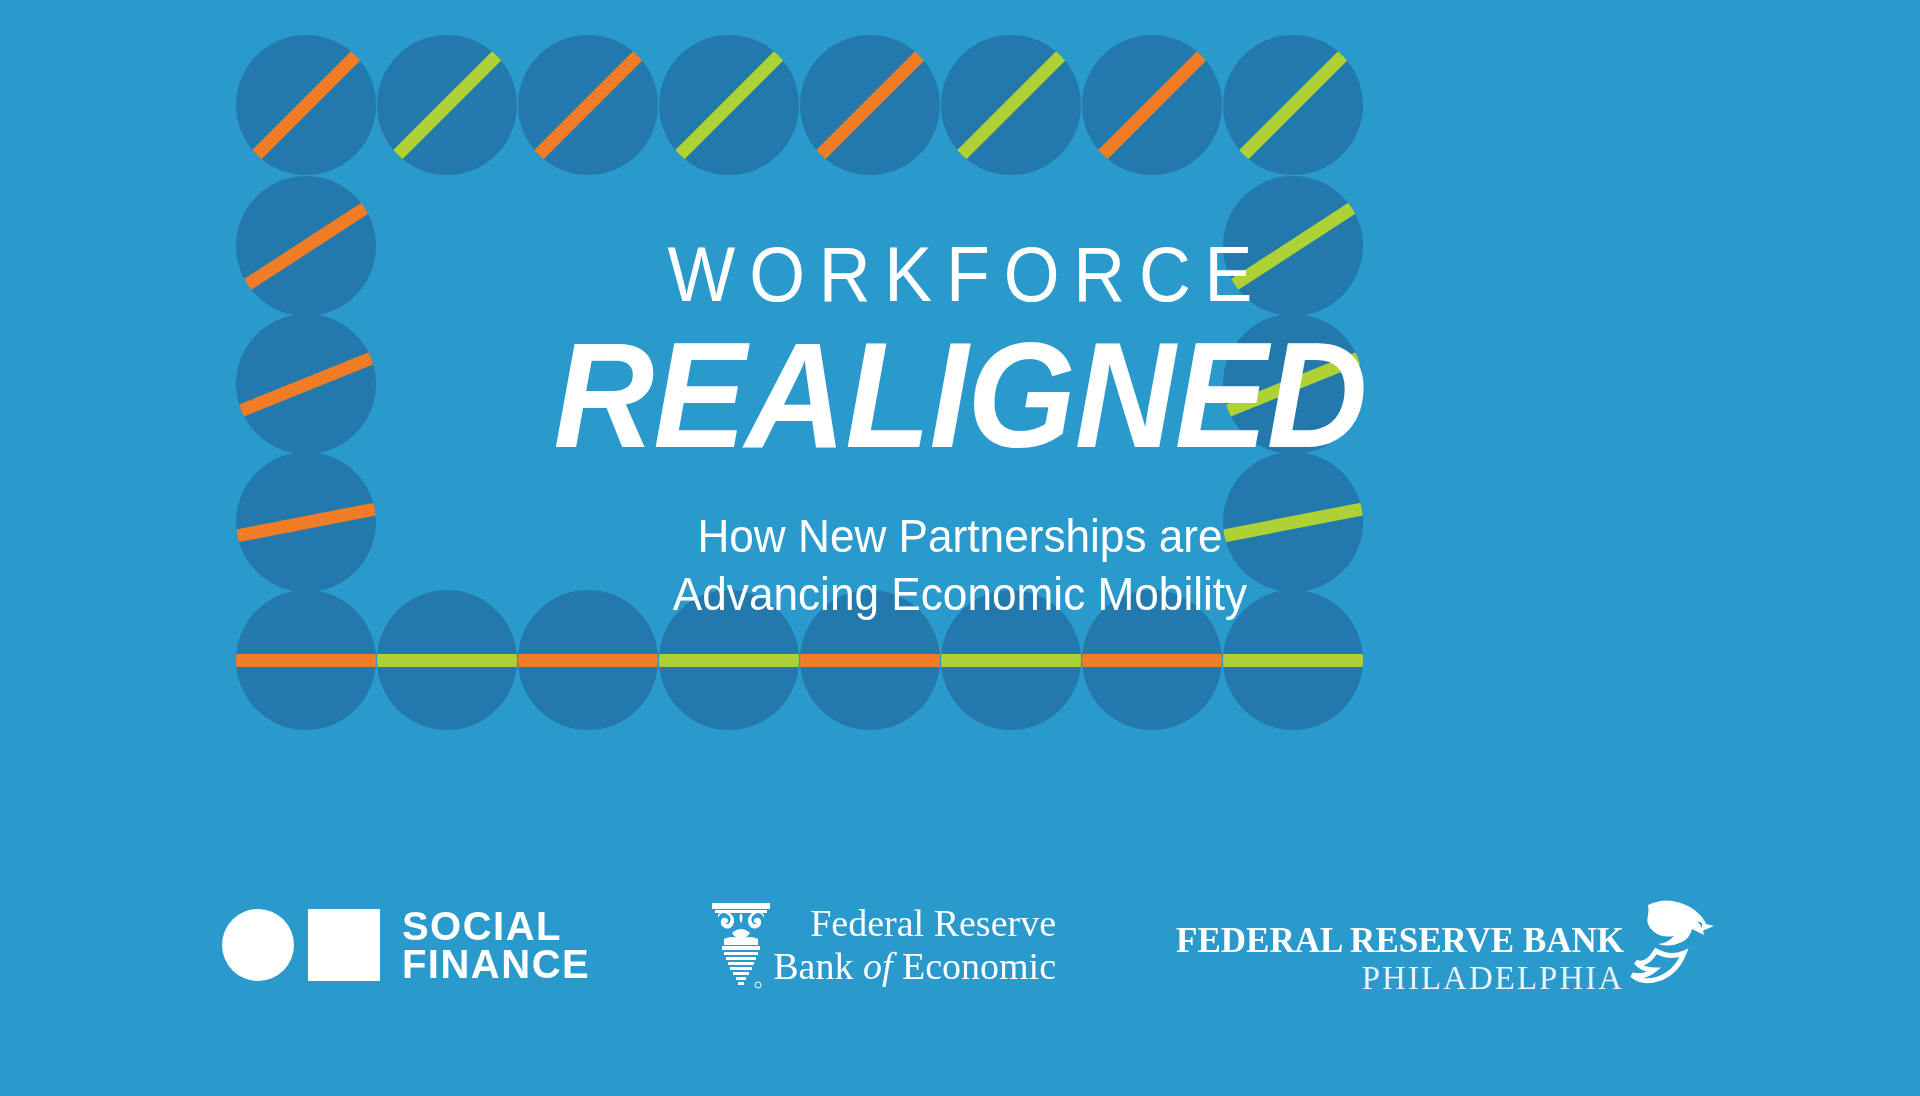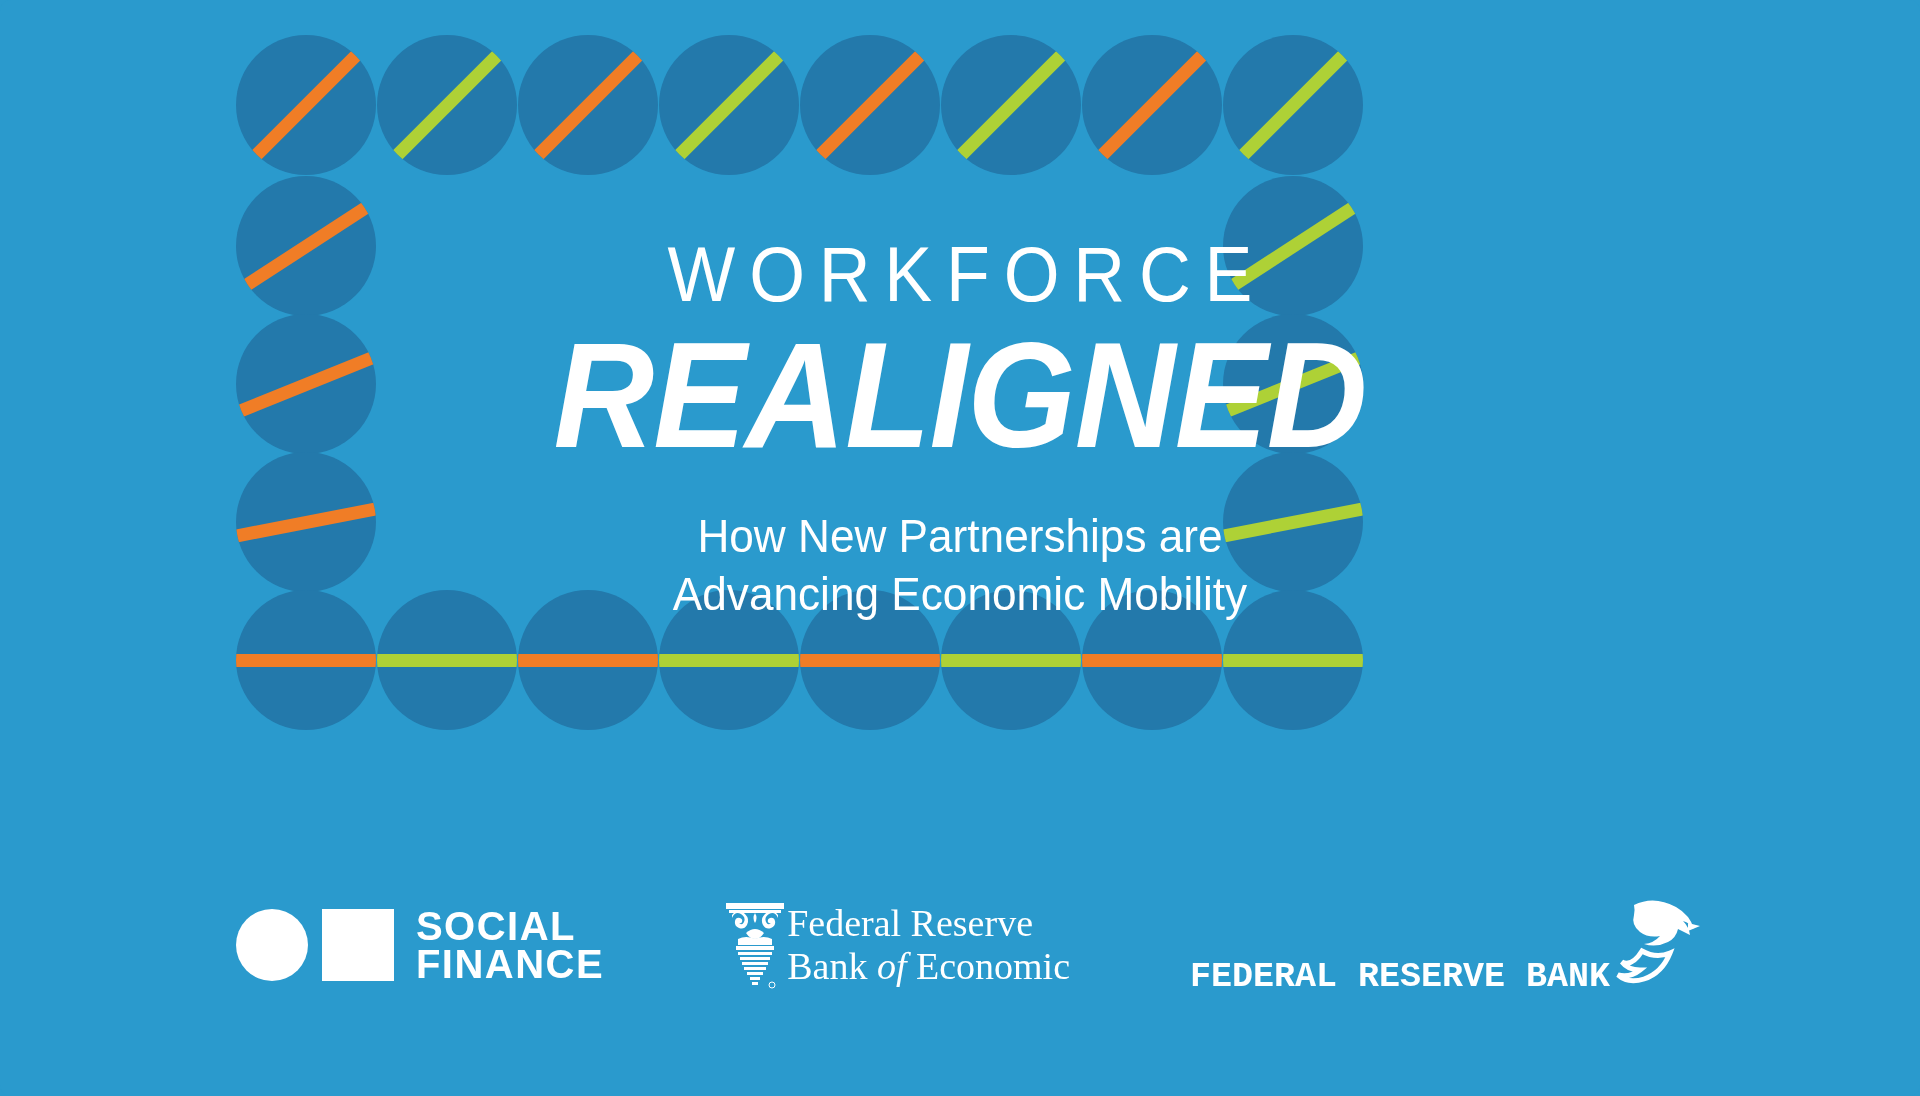--- a/index.html
+++ b/index.html
@@ -121,41 +121,42 @@
     font-size: 40px;
     line-height: 0.96;
     letter-spacing: 1.5px;
   }
 
   
   #logo-frb-atlanta {
     display: flex;
     align-items: center;
     gap: 1px;
+    text-align: right;
   }
   .frba-words {
     color: #ffffff;
     font-family: "Liberation Serif", serif;
     font-weight: 400;
     font-size: 38px;
     line-height: 1.12;
     white-space: nowrap;
   }
   .frba-words .of { font-style: italic; }
 
   
   #logo-frb-philadelphia {
     display: flex;
     align-items: flex-end;
     gap: 6px;
   }
   .frbp-words {
     color: #ffffff;
     text-align: right;
-    font-family: Liberation Mono, monospace;
+    font-family: Liberation Serif, serif;
     line-height: 1.0;
   }
   .frbp-line1 {
     display: block;
     font-weight: 700;
     font-size: 35px;
     letter-spacing: 0px;
     white-space: nowrap;
   }
   .frbp-line2 {
@@ -287,20 +288,21 @@
       </span>
       <div class="frba-words">
         <div>Federal Reserve</div>
         <div><span>Bank </span><span class="of">of</span><span> Economic</span></div>
       </div>
     </div>
 
     <div id="logo-frb-philadelphia">
       <div class="frbp-words">
         <span class="frbp-line1">FEDERAL RESERVE BANK</span>
+        <span class="frbp-line2">PHILADELPHIA</span>
       </div>
       <span>
         <svg width="86" height="96" viewBox="0 0 86 96" aria-hidden="true">
           <g fill="#ffffff">
             <path d="M18 10 q20 -10 42 2 q14 8 18 22 q-4 -6 -11 -8 q6 6 7 14 l-12 -6 q-2 9 -10 13 q-12 6 -24 2 q10 -1 16 -8 q-12 2 -20 -4 q-9 -7 -6 -17 q1 -6 0 -10 z"></path>
             <path d="M72 28 l12 3 l-12 5 z"></path>
             <path d="M26 56 q14 8 28 2 q-8 20 -26 26 q-16 5 -26 -4 q12 3 22 -5 q-12 0 -18 -8 q10 5 20 -11 z" fill="none" stroke="#ffffff" stroke-width="5" stroke-linecap="round"></path>
           </g>
         </svg>
       </span>

